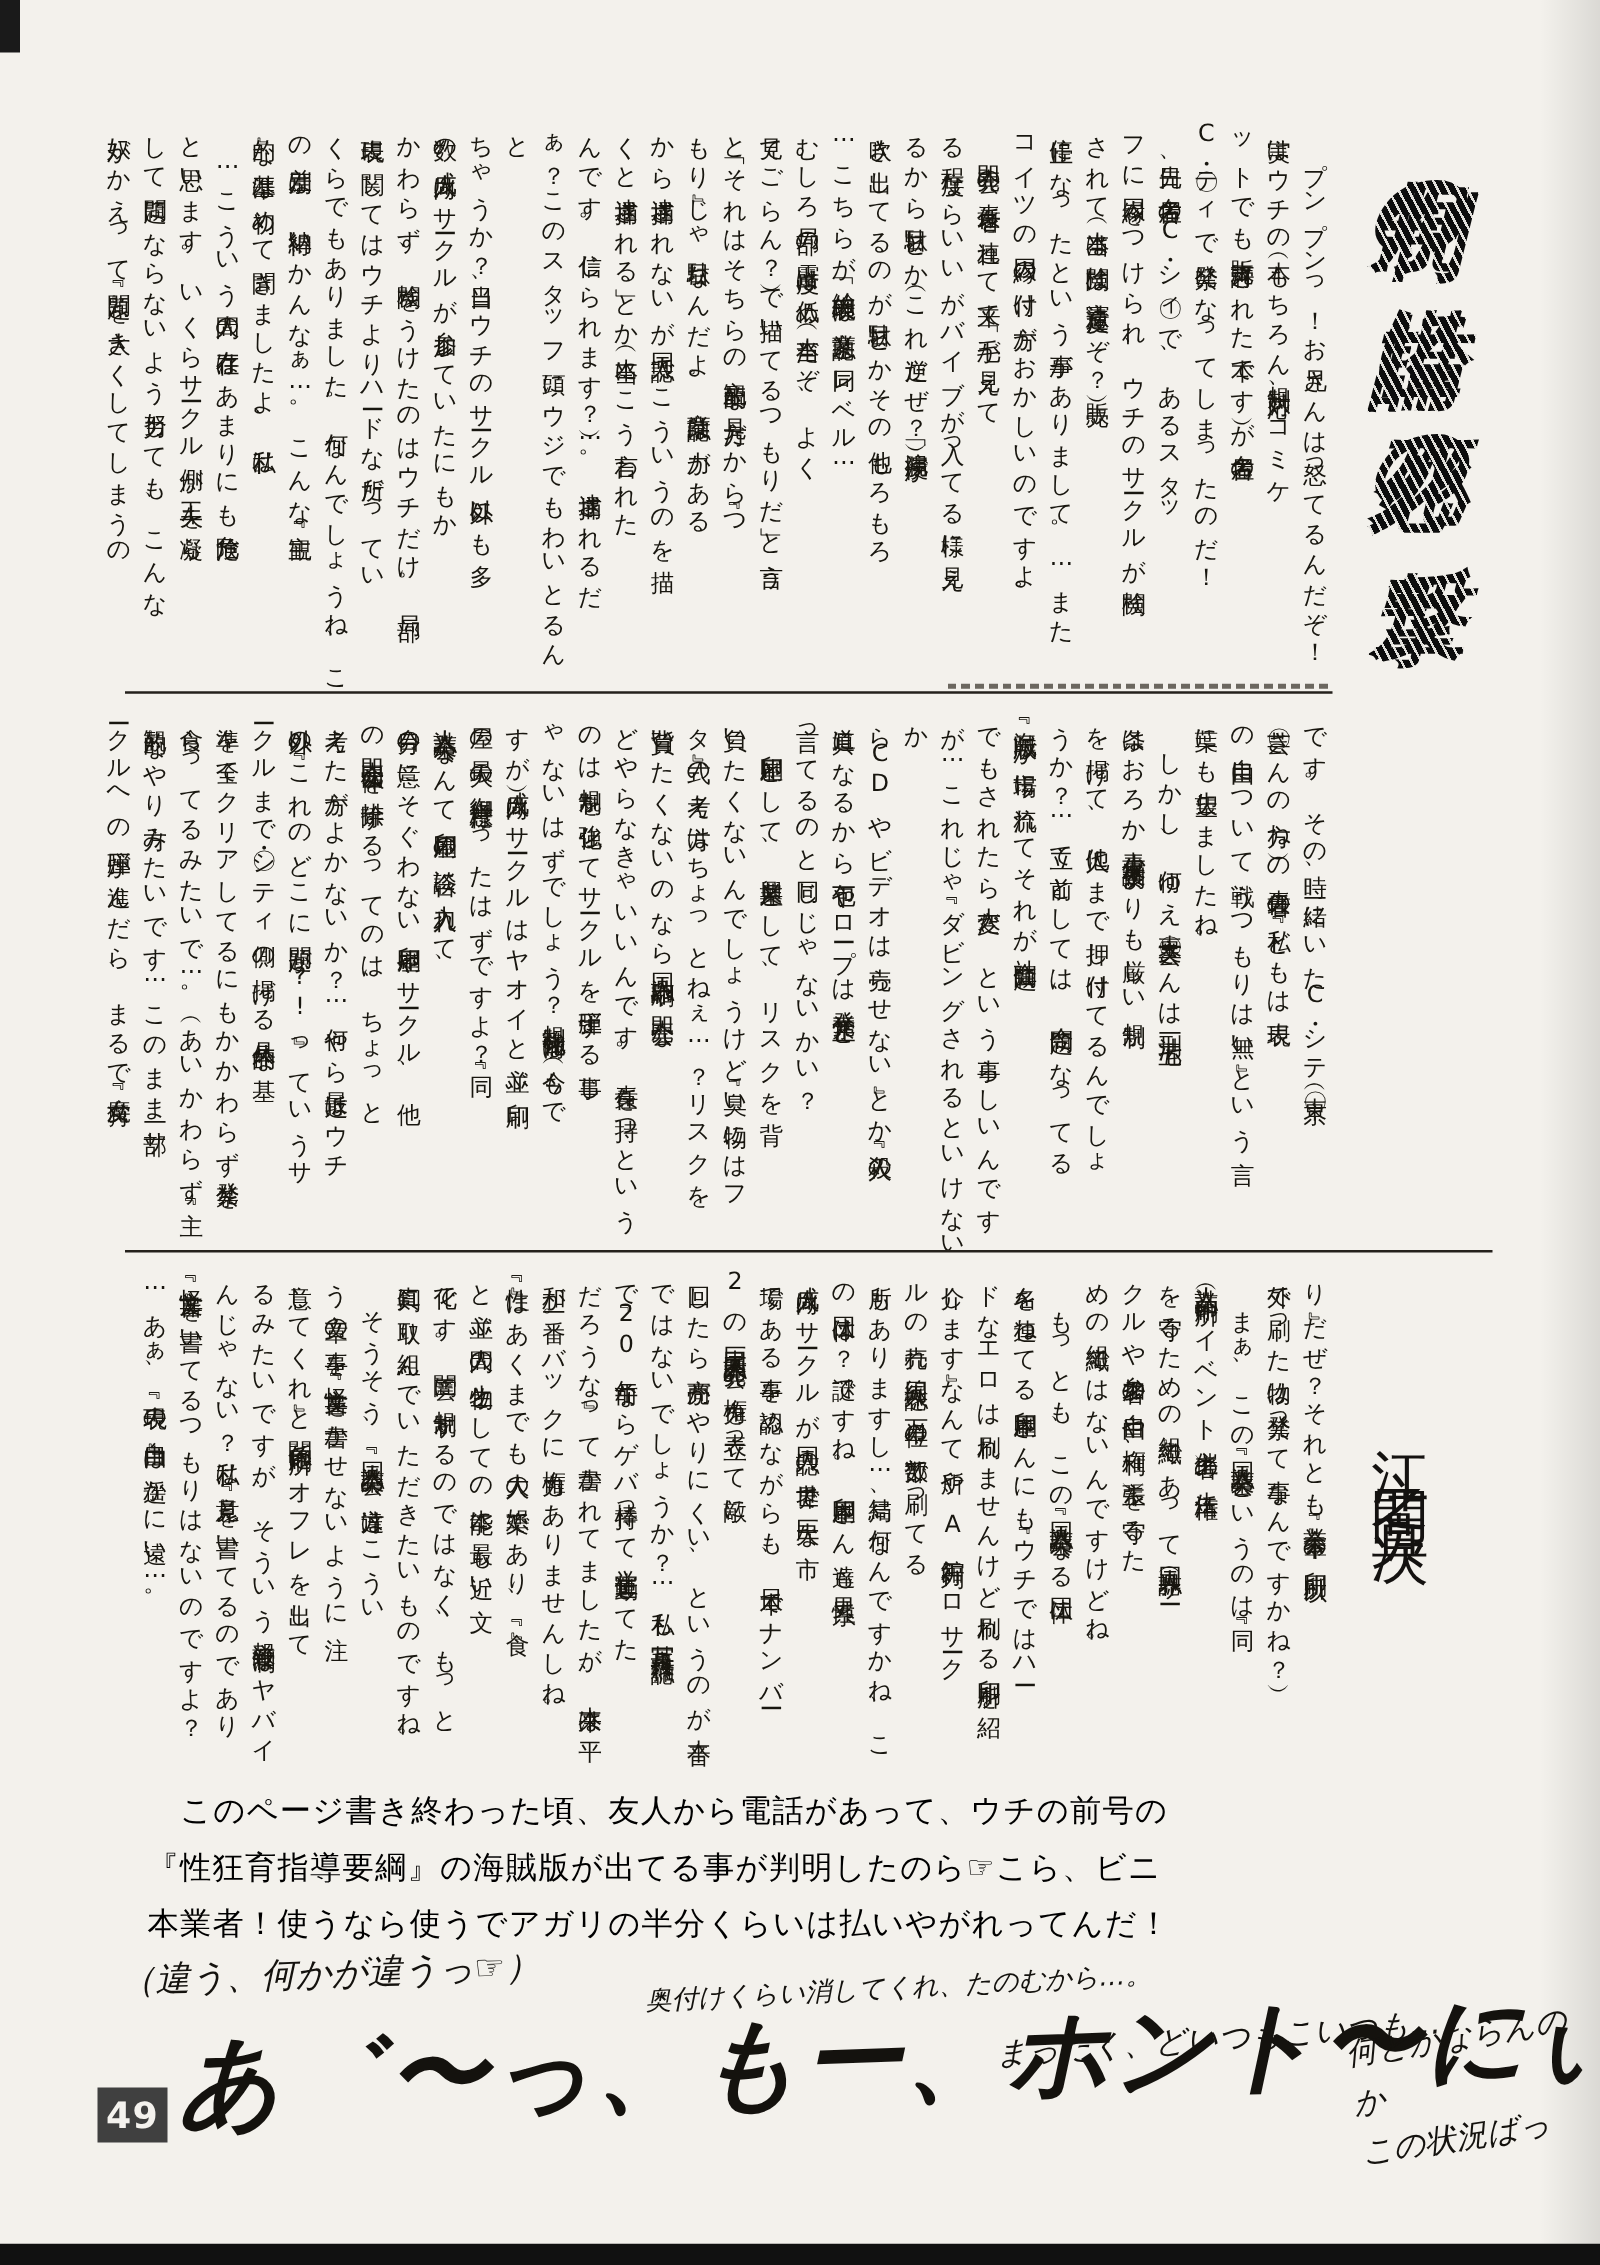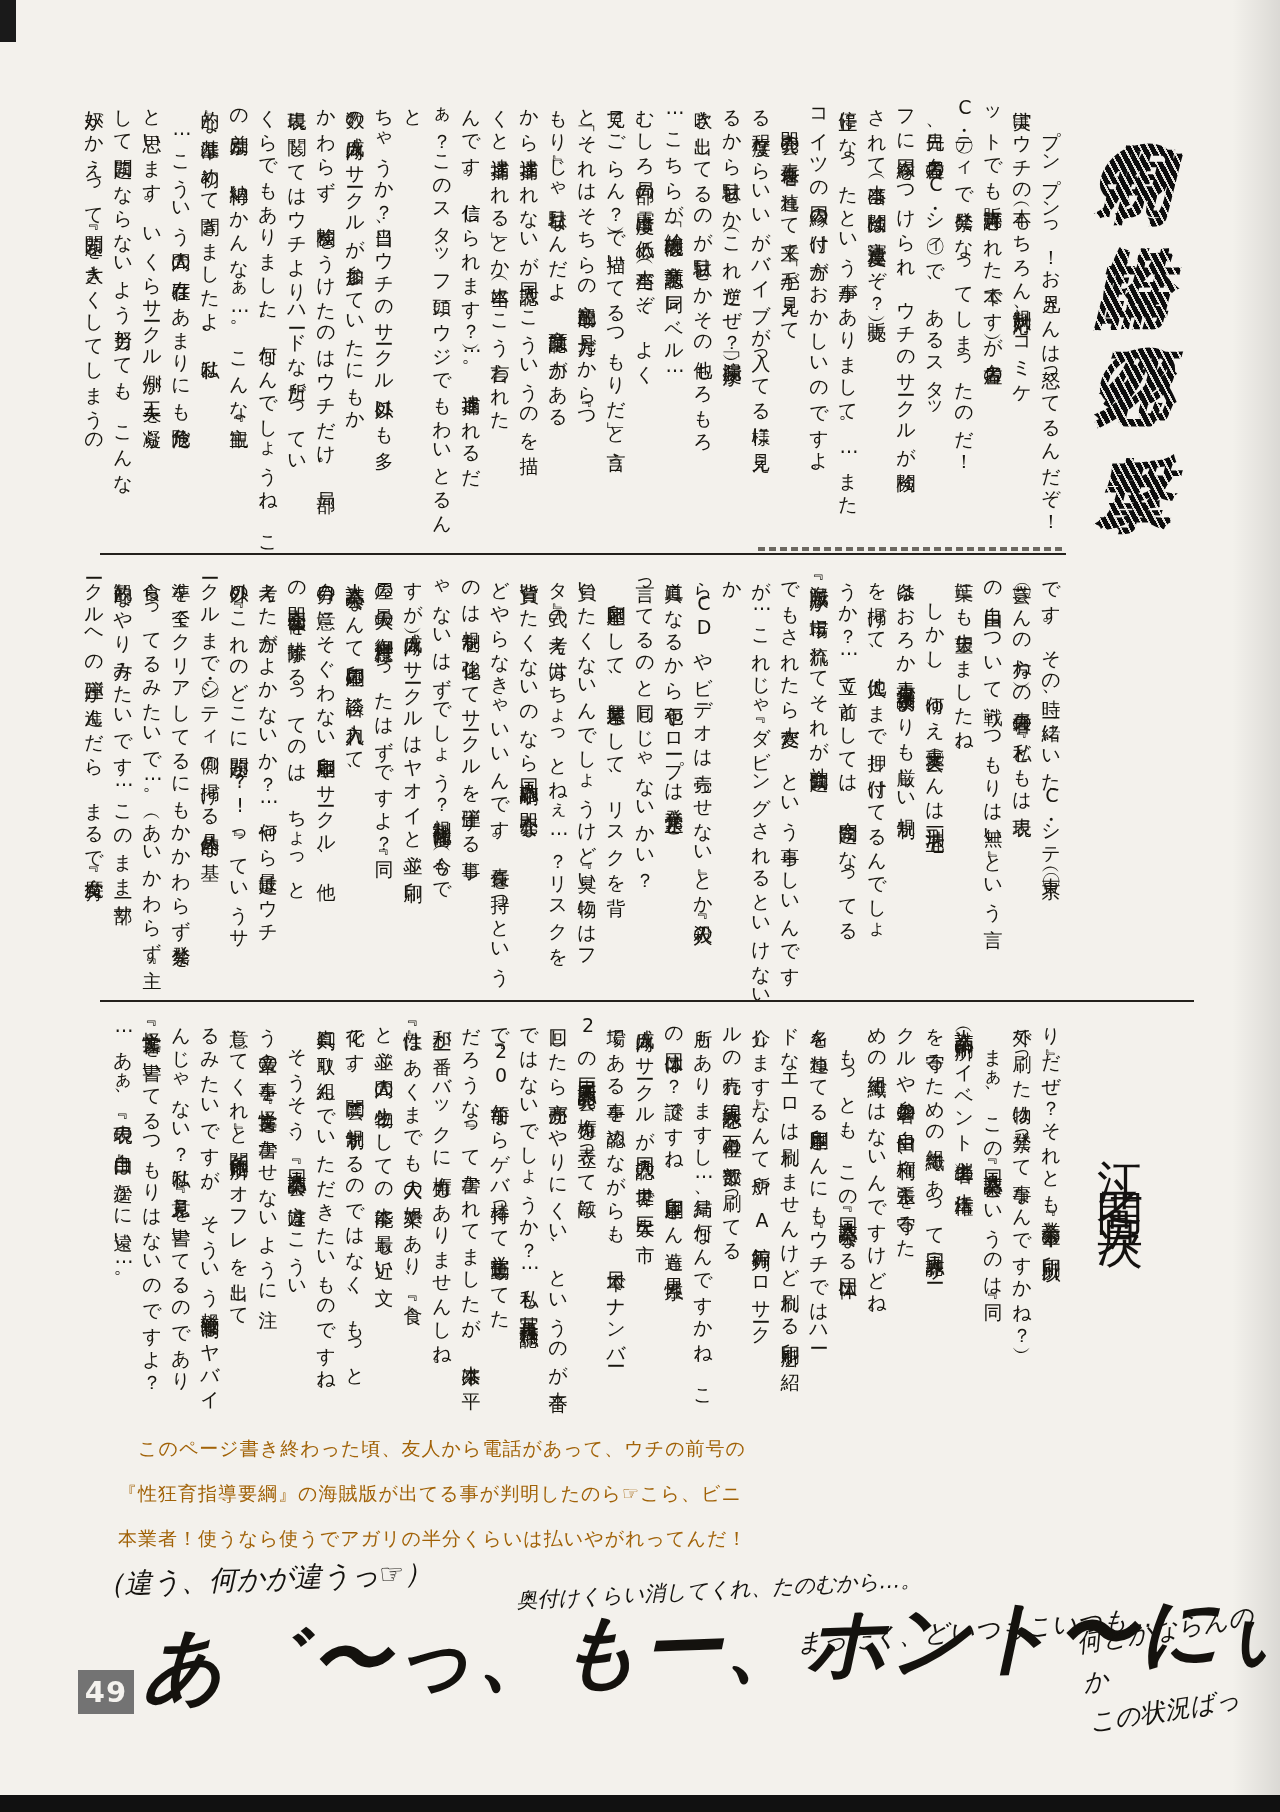--- a/index.html
+++ b/index.html
@@ -49,33 +49,33 @@
 
   .divider{position:absolute;left:100px;height:2px;background:#24211c;}
   .divider1{top:553px;width:966px;}
   .divider2{top:1000px;width:1094px;}
   .tiny-print-line{position:absolute;left:758px;top:547px;width:306px;height:4px;
     background:repeating-linear-gradient(90deg,#6b675f 0 7px,transparent 7px 11px);}
 
   
   .footer-typeset{
     position:absolute;left:118px;top:1426px;width:960px;
-    white-space:pre-line;font-size:19px;line-height:45px;letter-spacing:1px;color:#a16207;
+    white-space:pre-line;font-size:25px;line-height:45px;letter-spacing:1px;color:#000000;
   }
   .hand{font-style:italic;color:#14120e;}
   .paren-note{position:absolute;left:96px;top:1560px;font-size:28px;transform:rotate(-2deg);}
   .small-note{position:absolute;left:516px;top:1576px;font-size:21px;transform:rotate(-3deg);}
   .mid-note{position:absolute;left:796px;top:1614px;font-size:25px;transform:rotate(-4deg);}
   .big-scrawl{position:absolute;left:142px;top:1592px;font-size:80px;font-weight:900;
     letter-spacing:2px;transform:rotate(-2deg);white-space:nowrap;}
   .side-scrawl{position:absolute;left:1082px;top:1608px;font-size:25px;line-height:40px;
     white-space:pre-line;transform:rotate(-9deg);}
 
   .page-number-badge{
-    position:absolute;left:78px;top:1670px;width:56px;height:44px;background:#737373;
+    position:absolute;left:78px;top:1670px;width:56px;height:44px;background:#404040;
     display:flex;align-items:center;justify-content:center;
     color:#f4f2ee;font-size:29px;font-weight:700;letter-spacing:1px;
   }
 </style>
 </head>
 <body>
 
 <div class="page">
 
   <div class="corner-mark"></div>

